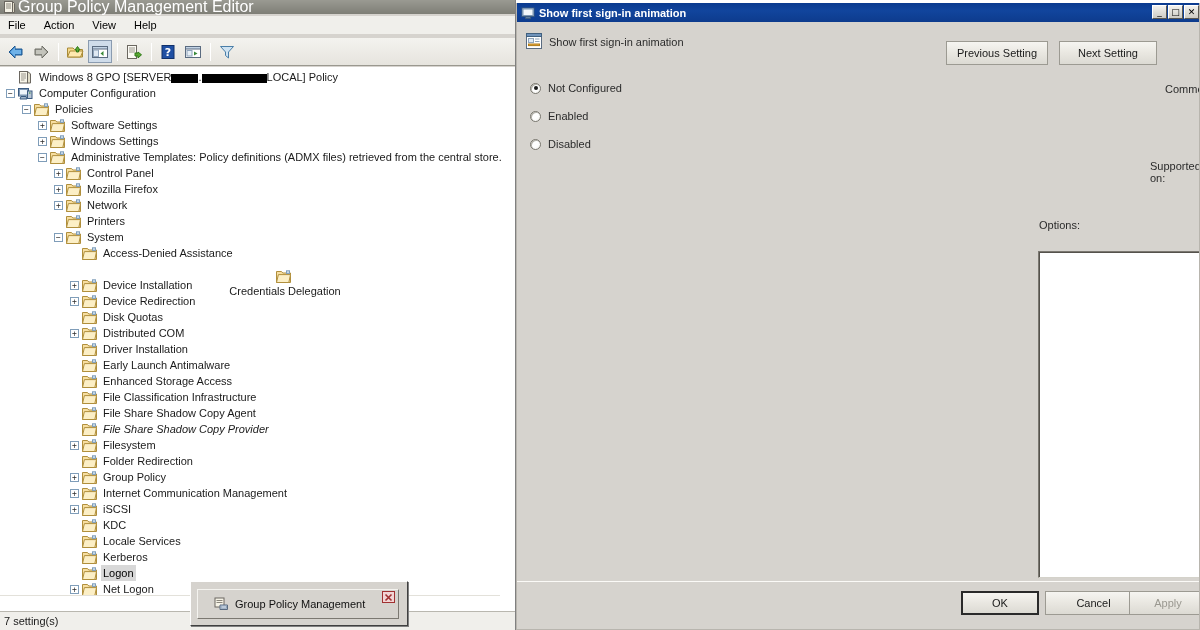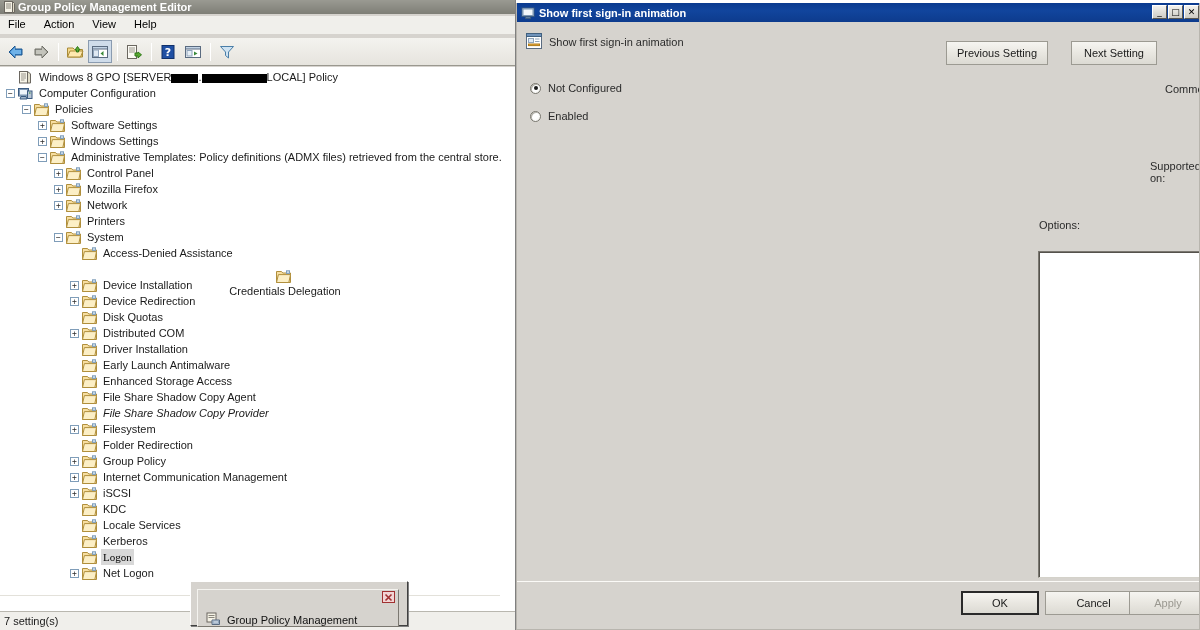--- a/index.html
+++ b/index.html
@@ -26,29 +26,29 @@
   }
   #mmc-titlebar {
     position: absolute; left: 0; top: 0;
     width: 516px; height: 14px;
     background: linear-gradient(to bottom, #9a9a92 0%, #8c8c84 50%, #7e7e76 100%);
     display: flex; align-items: center;
     padding-left: 3px;
   }
   #mmc-titlebar .t-icon { width: 12px; height: 12px; margin-right: 3px; position: relative; }
   #mmc-titlebar .t-text {
-    font-size: 11px; font-weight: bold; color: #ffffff;
+    font-size: 16px; font-weight: normal; color: #ffffff;
     white-space: nowrap; line-height: 12px;
   }
 
   #mmc-menubar {
     position: absolute; left: 0; top: 16px;
     width: 516px; height: 18px;
     background: #f0efeb;
-    display: flex; align-items: flex-start;
+    display: flex; align-items: center;
   }
   #mmc-menubar .menu-item {
     font-size: 11px; color: #000;
     padding: 1px 8px; margin-right: 2px;
     line-height: 15px; cursor: default;
   }
 
   #mmc-toolbar {
     position: absolute; left: 0; top: 38px;
     width: 516px; height: 28px;
@@ -111,21 +111,21 @@
     display: inline-flex; align-items: center; justify-content: center;
     font-size: 8px; line-height: 7px; color: #2b2b2b;
     margin-right: 3px; flex: 0 0 auto;
     font-family: "DejaVu Sans Mono", monospace;
   }
   .tw-spacer { width: 9px; height: 9px; margin-right: 3px; flex:0 0 auto; }
   .folder-ico {
     width: 15px; height: 13px; margin-right: 4px; flex: 0 0 auto; position: relative;
   }
   .node-label { padding: 0 2px; }
-  .tree-row.selected .node-label { background: #d8d8d8; color:#000;font-family:Liberation Serif, serif; }
+  .tree-row.selected .node-label { background: #d8d8d8; color:#000; }
 
   .redact { display:inline-block; background:#000; height:9px; vertical-align:middle; }
 
   #mmc-statusbar {
     position: absolute; left: 0; bottom: 0;
     width: 516px; height: 19px;
     background: #f0efeb;
     border-top: 1px solid #b9b7af;
     display: flex; align-items: center;
     padding-left: 4px;
@@ -137,25 +137,25 @@
     position: absolute;
     left: 190px; top: 581px;
     width: 218px; height: 45px;
     background: #d6d3ce;
     border: 1px solid #ffffff;
     border-right-color: #404040; border-bottom-color: #404040;
     box-shadow: 1px 1px 0 #808080;
     z-index: 50;
   }
   #gpm-popup .inner {
-    position:absolute; left:6px; top:7px; width:202px; height:38px;
+    position:absolute; left:6px; top:7px; width:202px; height:30px;
     background:#d6d3ce;
     border:1px solid #f4f3ef;
     border-right-color:#7b7871; border-bottom-color:#7b7871;
-    display:flex; align-items:flex-end; padding-left:8px;
+    display:flex; align-items:center; padding-left:16px;
   }
   #gpm-popup .gpm-label { font-size: 11px; color:#111; margin-left:6px; }
   #gpm-popup .gpm-close {
     position:absolute; right:12px; top:9px;
     width:13px; height:12px;
     background:#f2d4d4;
     border:1px solid #a03030;
     display:flex;align-items:center;justify-content:center;
     font-size:9px; line-height:9px; color:#a03030; font-weight:bold;
     font-family:"DejaVu Sans", sans-serif;
@@ -202,21 +202,21 @@
   .btn {
     background: linear-gradient(to bottom,#f6f5f1 0%,#e9e7e1 50%,#dcdad3 100%);
     border: 1px solid #9c9a92;
     font-size: 11px; color: #1a1a1a;
     display:flex; align-items:center; justify-content:center;
     font-family: "Liberation Sans", sans-serif;
   }
   .btn.disabled { color: #9a9890; }
   .btn.default { border: 2px solid #2a2a2a; }
   #btn-prev { position:absolute; right:153px; top:19px; width:102px; height:24px; }
-  #btn-next { position:absolute; right:44px; top:19px; width:86px; height:24px; }
+  #btn-next { position:absolute; right:44px; top:19px; width:98px; height:24px; }
 
   
   #radio-group { position:absolute; left:13px; top:76px; width:210px; }
   .radio-row { display:flex; align-items:center; height:18px; margin-bottom:10px; }
   .radio-dot {
     width: 11px; height: 11px; border-radius: 50%;
     background: radial-gradient(circle at 35% 32%, #ffffff 0%, #ffffff 45%, #efeee9 100%);
     border: 1px solid #7a7870;
     box-shadow: inset 1px 1px 0 #b5b3ab;
     display:flex;align-items:center;justify-content:center;
@@ -567,20 +567,31 @@
         </div>
         <div class="tree-row" style="padding-left: 70px;">
           <span class="tw-spacer"></span>
           <span class="folder-ico">
             <svg class="ico" width="15" height="13" viewBox="0 0 15 13">
               <path d="M0.5 1.5 L5.5 1.5 L6.8 3 L14.5 3 L14.5 12.5 L0.5 12.5 Z" fill="#f7dea0" stroke="#b08f3c"></path>
               <path d="M0.5 12.5 L2.4 4.6 L14.5 4.6 L12.8 12.5 Z" fill="#fcefc6" stroke="#b08f3c"></path>
               <rect x="10.5" y="0.8" width="3" height="2.6" fill="#cfe0ef" stroke="#7f9db9"></rect>
             </svg>
           </span>
+          <span class="node-label">File Classification Infrastructure</span>
+        </div>
+        <div class="tree-row" style="padding-left: 70px;">
+          <span class="tw-spacer"></span>
+          <span class="folder-ico">
+            <svg class="ico" width="15" height="13" viewBox="0 0 15 13">
+              <path d="M0.5 1.5 L5.5 1.5 L6.8 3 L14.5 3 L14.5 12.5 L0.5 12.5 Z" fill="#f7dea0" stroke="#b08f3c"></path>
+              <path d="M0.5 12.5 L2.4 4.6 L14.5 4.6 L12.8 12.5 Z" fill="#fcefc6" stroke="#b08f3c"></path>
+              <rect x="10.5" y="0.8" width="3" height="2.6" fill="#cfe0ef" stroke="#7f9db9"></rect>
+            </svg>
+          </span>
           <span class="node-label">File Share Shadow Copy Agent</span>
         </div>
         <div class="tree-row" style="padding-left: 70px; font-style: italic;">
           <span class="tw-spacer"></span>
           <span class="folder-ico">
             <svg class="ico" width="15" height="13" viewBox="0 0 15 13">
               <path d="M0.5 1.5 L5.5 1.5 L6.8 3 L14.5 3 L14.5 12.5 L0.5 12.5 Z" fill="#f7dea0" stroke="#b08f3c"></path>
               <path d="M0.5 12.5 L2.4 4.6 L14.5 4.6 L12.8 12.5 Z" fill="#fcefc6" stroke="#b08f3c"></path>
               <rect x="10.5" y="0.8" width="3" height="2.6" fill="#cfe0ef" stroke="#7f9db9"></rect>
             </svg>
@@ -770,20 +781,24 @@
     <div class="radio-row checked">
       <span class="radio-dot">
           <span class="inner"></span>
         </span>
       <span class="radio-label">Not Configured</span>
     </div>
     <div class="radio-row">
       <span class="radio-dot"></span>
       <span class="radio-label">Enabled</span>
     </div>
+    <div class="radio-row">
+      <span class="radio-dot"></span>
+      <span class="radio-label">Disabled</span>
+    </div>
   </div>
 
   <span class="field-label" id="lbl-comment">Comment:</span>
 
   <span class="field-label" id="lbl-supported">Supported on:</span>
 
   <span class="field-label" id="lbl-options">Options:</span>
   <div class="textbox" id="options-box"></div>
 
   <div id="dlg-footer-sep"></div>

